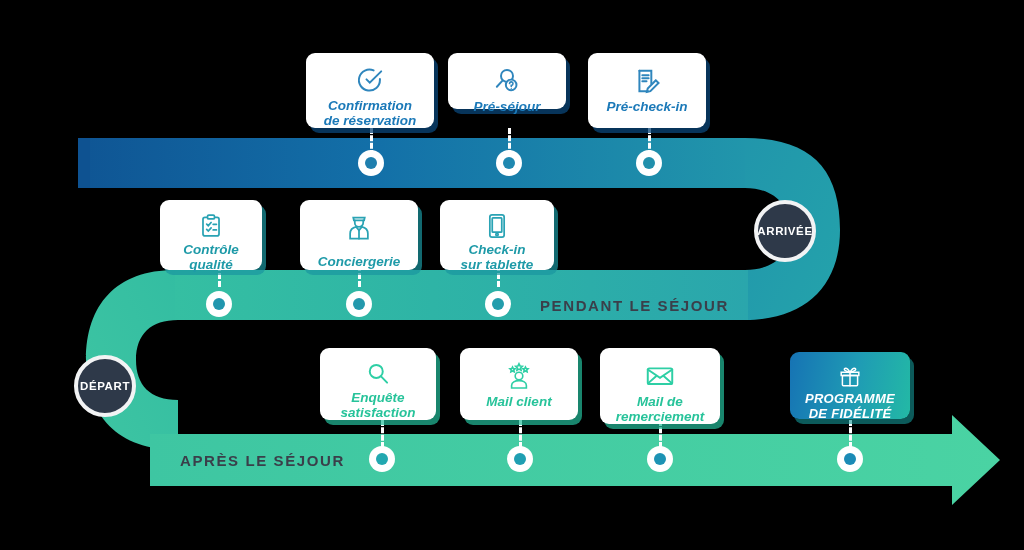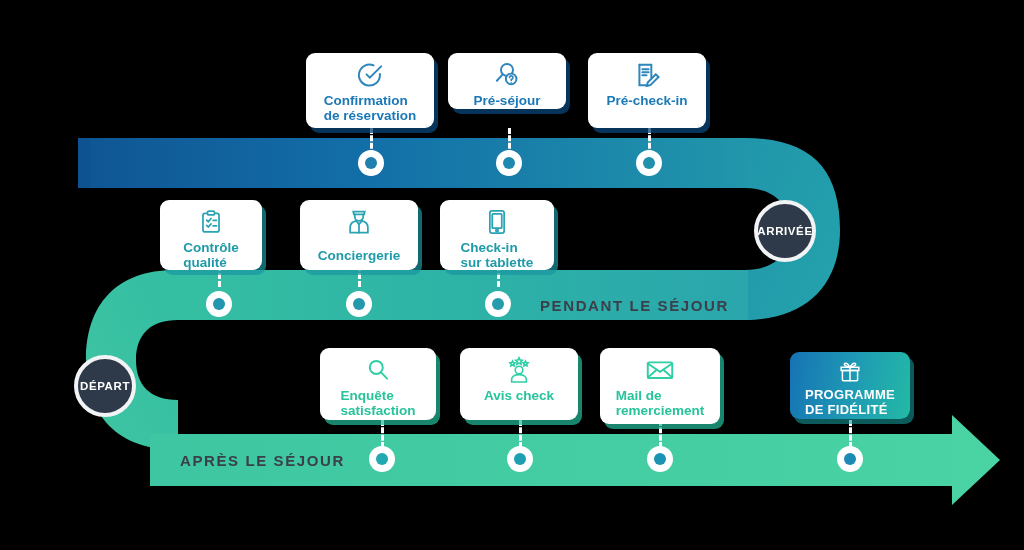--- a/index.html
+++ b/index.html
@@ -32,22 +32,22 @@
   }
   .dot i{display:block;width:12px;height:12px;border-radius:50%;}
 
   
   .leader{position:absolute;width:0;border-left:3px dashed #ffffff;}
 
   
   .card{
     position:absolute;background:#fff;border-radius:9px;
     box-sizing:border-box;display:flex;flex-direction:column;
-    align-items:center;justify-content:flex-start;padding-top:7px;
-    line-height:1.12;text-align:left;
+    align-items:center;justify-content:flex-start;padding-top:13px;
+    line-height:1.12;text-align:center;font-style:italic;
   }
   .card .cap{font-weight:bold;font-size:13.5px;white-space:pre-line;}
   .card .ico{height:30px;display:flex;align-items:center;justify-content:center;margin-bottom:3px;}
   .card.blue  .cap{color:#1b79b8;}
   .card.blue  { box-shadow:4px 5px 0 rgba(10,70,120,.75); }
   .card.teal  .cap{color:#1e9aa8;}
   .card.teal  { box-shadow:4px 5px 0 rgba(25,150,160,.70); }
   .card.mint  .cap{color:#27c39a;}
   .card.mint  { box-shadow:4px 5px 0 rgba(35,190,155,.70); }
 
@@ -256,21 +256,21 @@
   <div class="card mint" style="left:460px;top:348px;width:118px;height:72px;">
     <span class="ico">
       <svg width="30" height="28" viewBox="0 0 26 24" fill="none" stroke="#2ecfa5" stroke-width="1.4" stroke-linecap="round">
         <path d="M13 1.4l.9 1.9 2 .3-1.5 1.4.4 2-1.8-1-1.8 1 .4-2-1.5-1.4 2-.3z"></path>
         <path d="M7.4 4.2l.7 1.4 1.5.2-1.1 1 .3 1.5-1.4-.7-1.4.7.3-1.5-1.1-1 1.5-.2z"></path>
         <path d="M18.6 4.2l.7 1.4 1.5.2-1.1 1 .3 1.5-1.4-.7-1.4.7.3-1.5-1.1-1 1.5-.2z"></path>
         <circle cx="13" cy="12" r="3.3"></circle>
         <path d="M6.6 22.4v-2.2c0-2.6 2.9-4.2 6.4-4.2s6.4 1.6 6.4 4.2v2.2z"></path>
       </svg>
     </span>
-    <span class="cap">Avis check</span>
+    <span class="cap">Mail client</span>
   </div>
 
   <div class="card mint" style="left:600px;top:348px;width:120px;height:76px;">
     <span class="ico">
       <svg width="30" height="24" viewBox="0 0 26 20" fill="none" stroke="#2ecfa5" stroke-width="1.7" stroke-linecap="round">
         <rect x="2.4" y="3.4" width="21.2" height="13.6" rx="1.4"></rect>
         <path d="M2.4 4.4 13 11.6 23.6 4.4"></path>
         <path d="M2.6 16.4 9.6 10.2M23.4 16.4 16.4 10.2"></path>
       </svg>
     </span>

